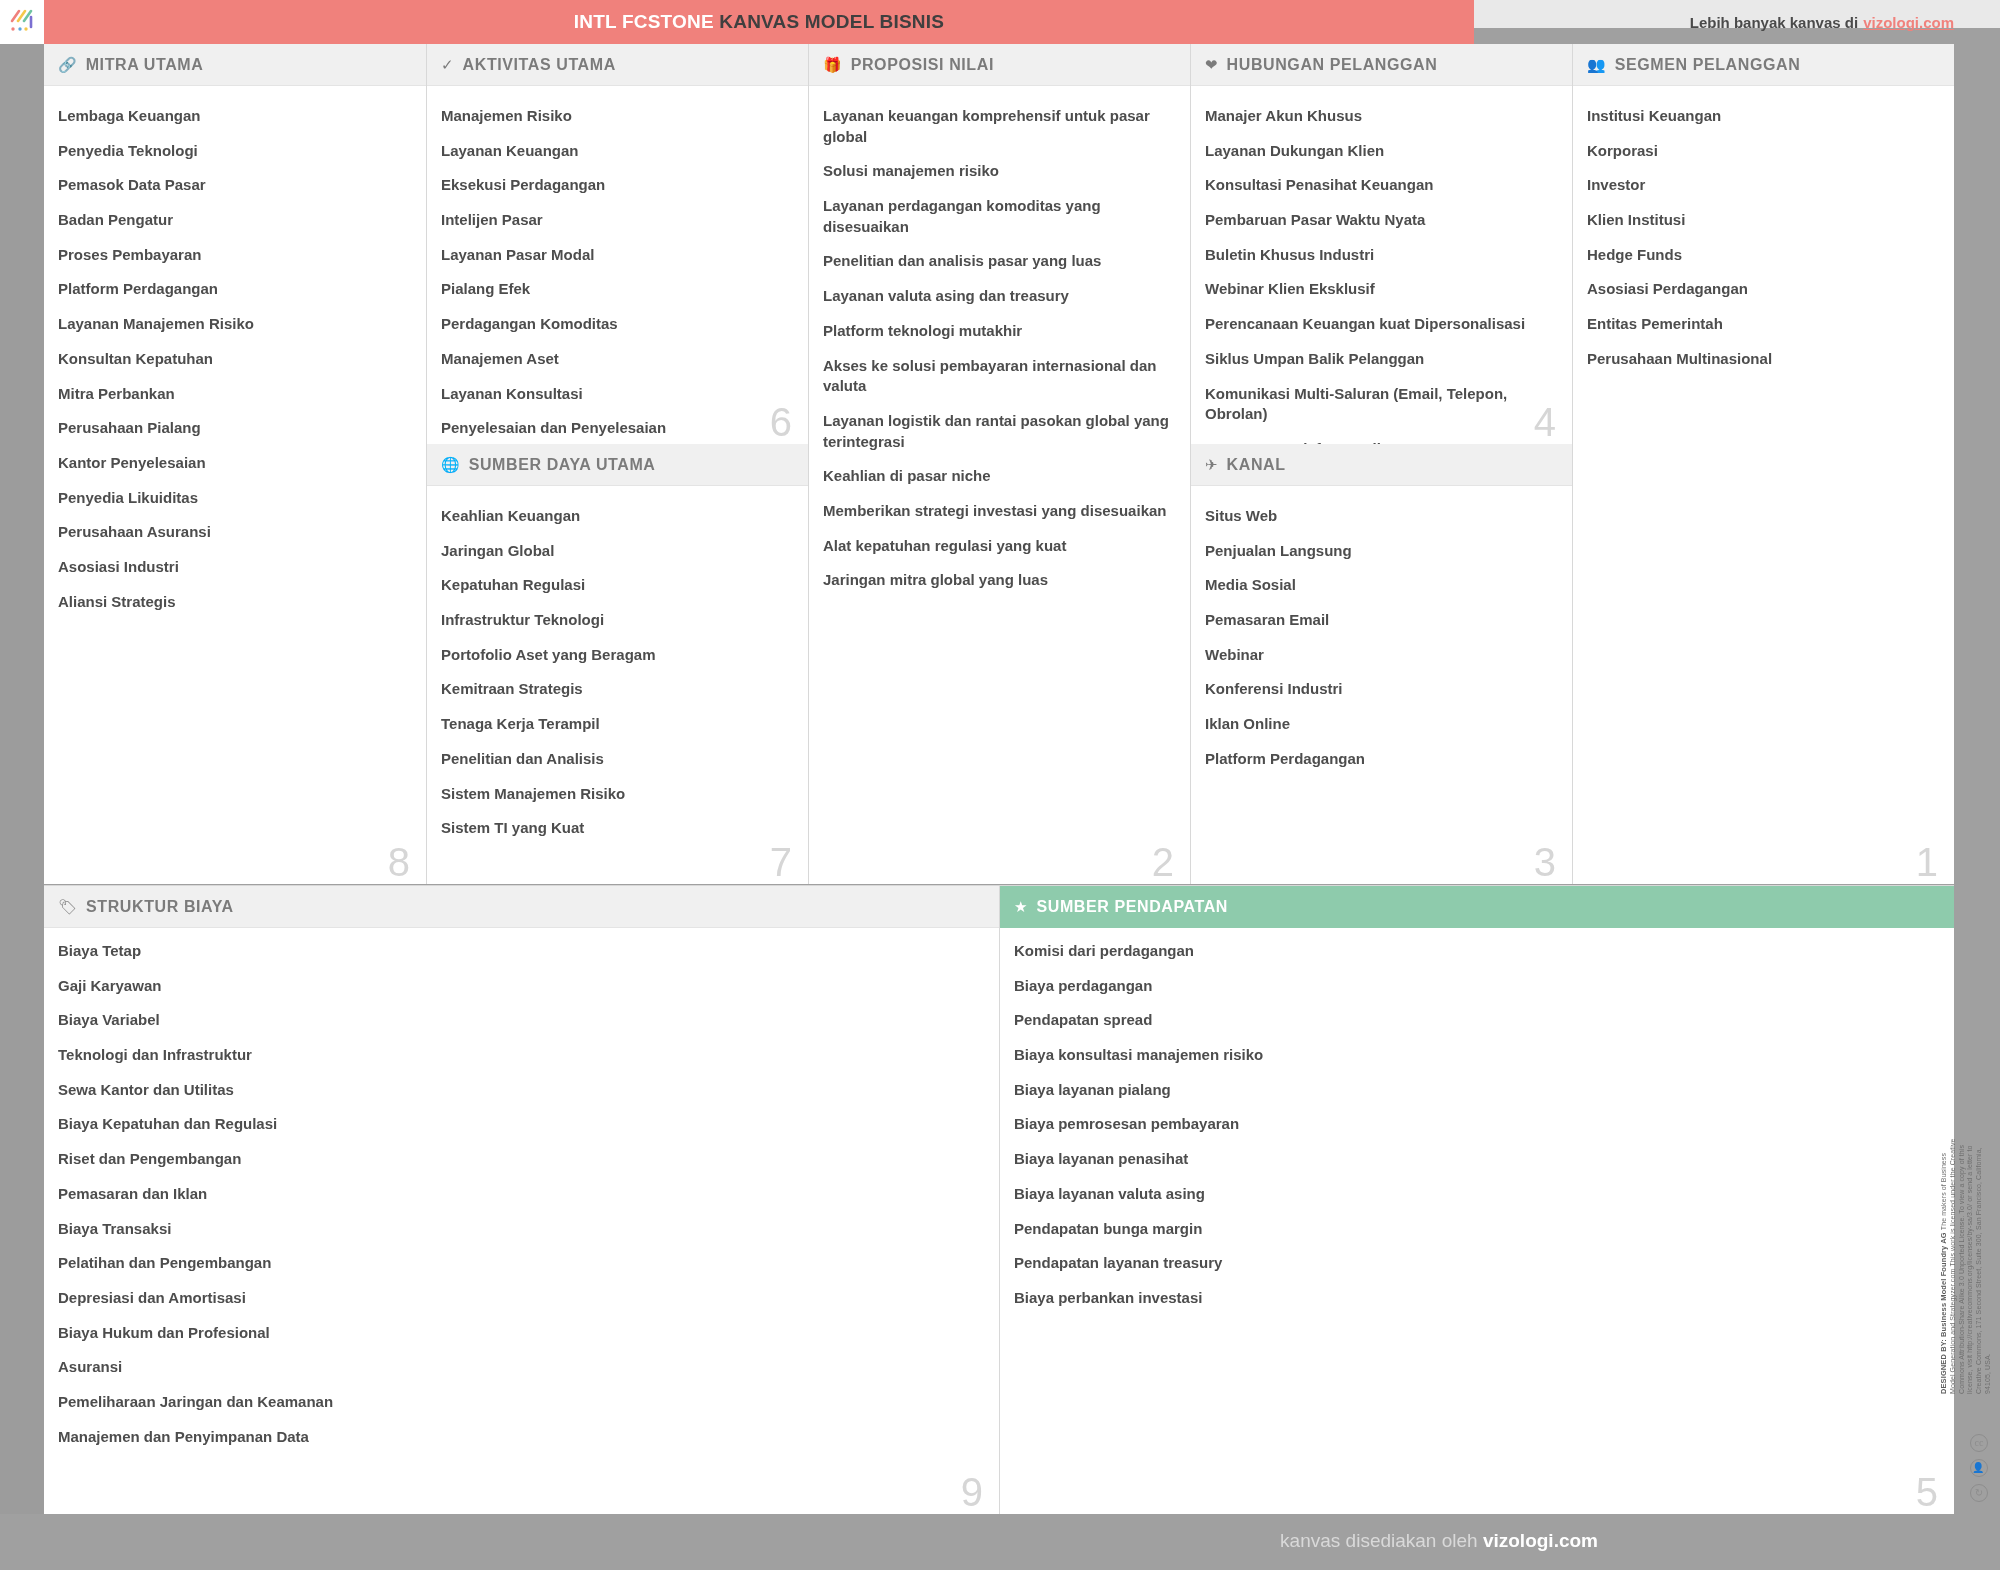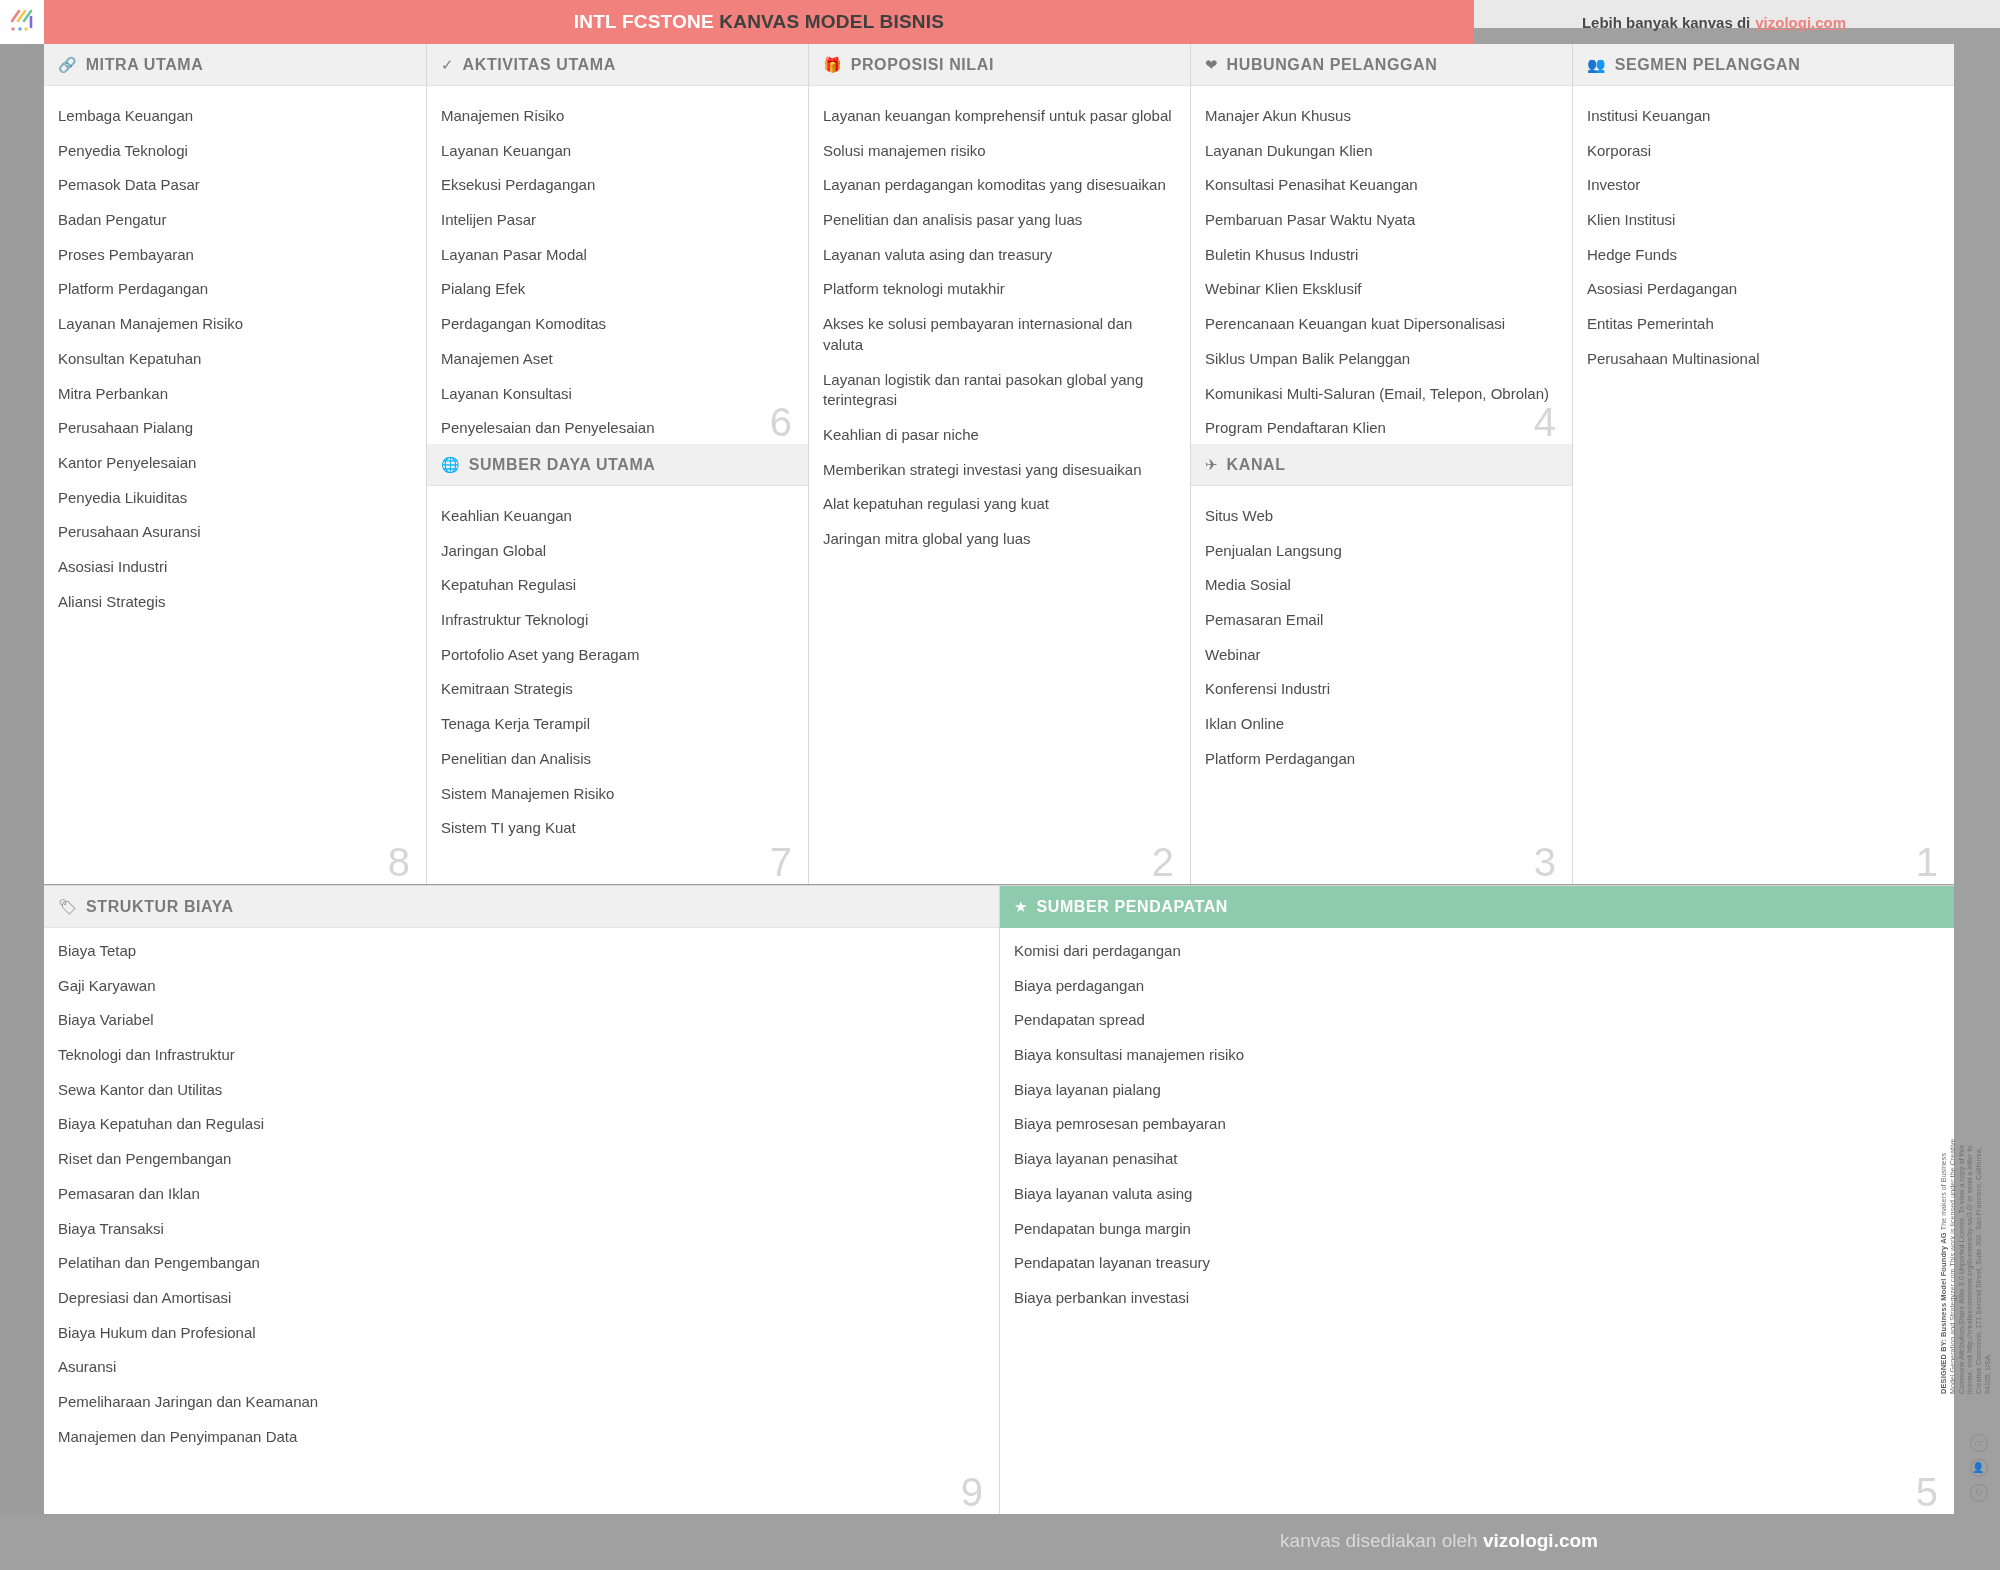--- a/index.html
+++ b/index.html
@@ -25,21 +25,21 @@
     position: absolute; left: 44px; top: 0; width: 1430px; height: 44px;
     background: #f0817c; display: flex; align-items: center; justify-content: center;
   }
   .title-text {
     font-size: 19px; font-weight: bold; letter-spacing: .2px; white-space: nowrap;
   }
   .title-brand { color: #ffffff; }
   .title-rest  { color: #3f3f3f; }
   .more-canvas {
     position: absolute; left: 1474px; top: 0; width: 480px; height: 44px;
-    display: flex; align-items: center; justify-content: center;
+    display: flex; align-items: center; justify-content: flex-end;
     font-size: 15px; font-weight: bold; color: #4a4a4a; white-space: nowrap;
   }
   .more-canvas .link { color: #f0817c; margin-left: 5px; }
 
   
   .canvas {
     position: absolute; left: 44px; top: 44px; width: 1910px; height: 1470px;
   }
 
   .panel {
@@ -55,21 +55,21 @@
     border-bottom: 1px solid #e4e4e4;
   }
   .panel-head .hd-icon { font-size: 15px; color: #7b7b7b; line-height: 1; }
   .panel-head .hd-text {
     font-size: 16px; font-weight: bold; color: #7b7b7b;
     letter-spacing: .6px; text-transform: uppercase; white-space: nowrap;
   }
   .panel-head.green { background: #8ecbac; border-bottom-color: #8ecbac; }
   .panel-head.green .hd-icon, .panel-head.green .hd-text { color: #ffffff; }
 
-  .items { padding: 20px 16px 10px 14px; }
+  .items { padding: 20px 16px 10px 14px; font-weight: bold; }
   .item {
     font-size: 15px; color: #4d4d4d; line-height: 1.38;
     margin-bottom: 14px; max-width: 100%;
   }
   .corner-num {
     position: absolute; right: 16px; bottom: 2px;
     font-size: 40px; color: #d6d6d6; font-weight: 400; line-height: 1;
     pointer-events: none;
   }
 

